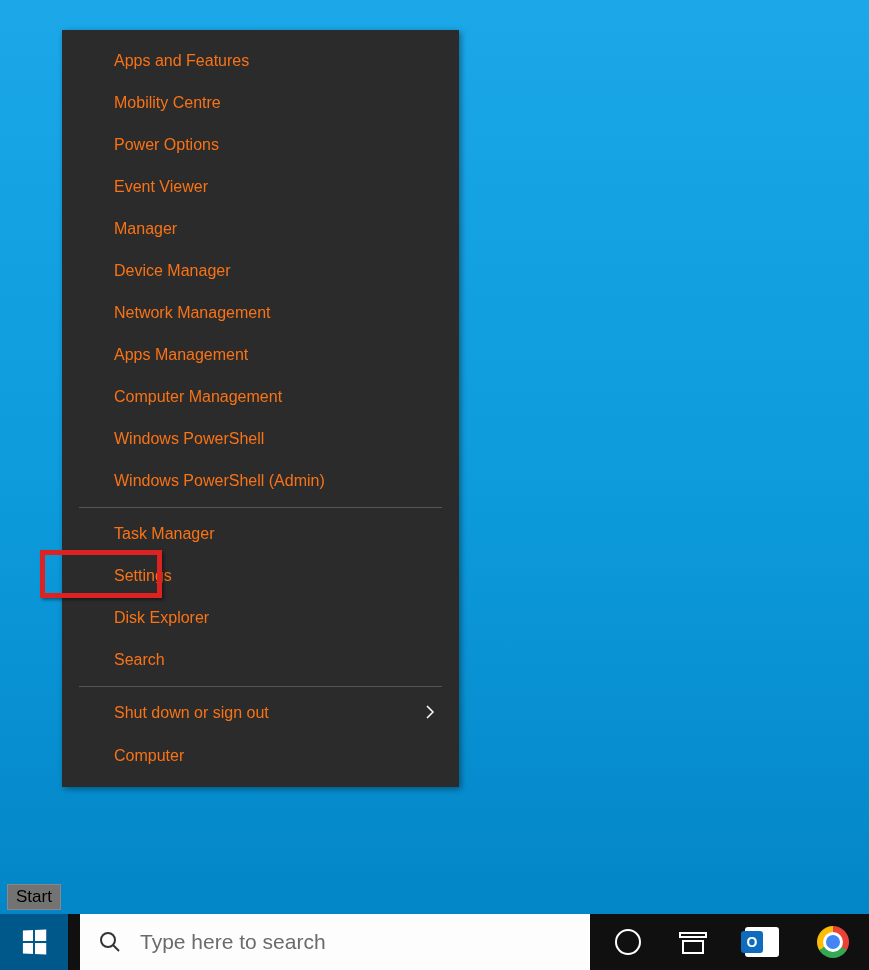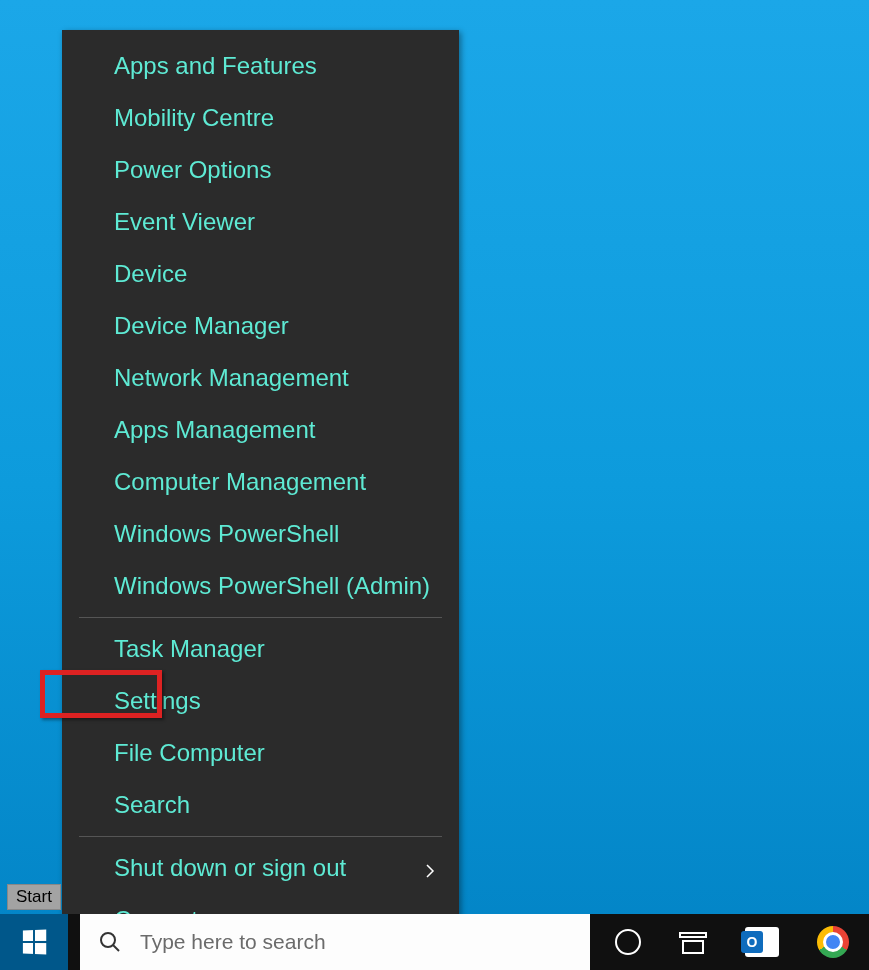--- a/index.html
+++ b/index.html
@@ -15,27 +15,27 @@
       position: absolute;
       left: 62px;
       top: 30px;
       width: 397px;
       background: #2b2b2b;
       box-shadow: 2px 2px 6px rgba(0,0,0,0.4);
       padding: 10px 0;
     }
     .menu-item {
       padding: 12px 16px 12px 52px;
-      color: #5eead4;
-      font-size: 24px;
+      color: #f97316;
+      font-size: 16px;
       font-weight: 300;
       cursor: default;
       position: relative;
       display: flex;
-      align-items: flex-end;
+      align-items: flex-start;
       justify-content: space-between;
     }
     .divider {
       height: 1px;
       background: #555;
       margin: 5px 17px;
     }
     .highlight-box {
       position: absolute;
       border: 5px solid #dd2222;
@@ -45,21 +45,21 @@
     }
     .chevron {
       color: #fff;
       font-size: 14px;
       margin-right: 8px;
     }
     .start-tooltip {
       position: absolute;
       left: 7px;
       bottom: 60px;
-      background: #a3a3a3;
+      background: #737373;
       color: #000;
       font-size: 17px;
       padding: 2px 8px;
       border: 1px solid #888;
     }
     .taskbar {
       position: absolute;
       left: 0;
       bottom: 0;
       width: 100%;
@@ -136,21 +136,21 @@
   <div class="menu-item">
       <span>Mobility Centre</span>
     </div>
   <div class="menu-item">
       <span>Power Options</span>
     </div>
   <div class="menu-item">
       <span>Event Viewer</span>
     </div>
   <div class="menu-item">
-      <span>Device</span>
+      <span>Manager</span>
     </div>
   <div class="menu-item">
       <span>Device Manager</span>
     </div>
   <div class="menu-item">
       <span>Network Management</span>
     </div>
   <div class="menu-item">
       <span>Apps Management</span>
     </div>
@@ -167,21 +167,21 @@
   <div class="divider"></div>
 
   <div class="menu-item">
       <span>Task Manager</span>
     </div>
   <div class="menu-item" style="position:relative;">
     <span>Settings</span>
     <span class="highlight-box" style="left:-22px;top:-5px;width:122px;height:48px;"></span>
   </div>
   <div class="menu-item">
-      <span>File Computer</span>
+      <span>Disk Explorer</span>
     </div>
   <div class="menu-item">
       <span>Search</span>
     </div>
 
   <div class="divider"></div>
 
   <div class="menu-item">
     <span>Shut down or sign out</span>
     <span class="chevron">

